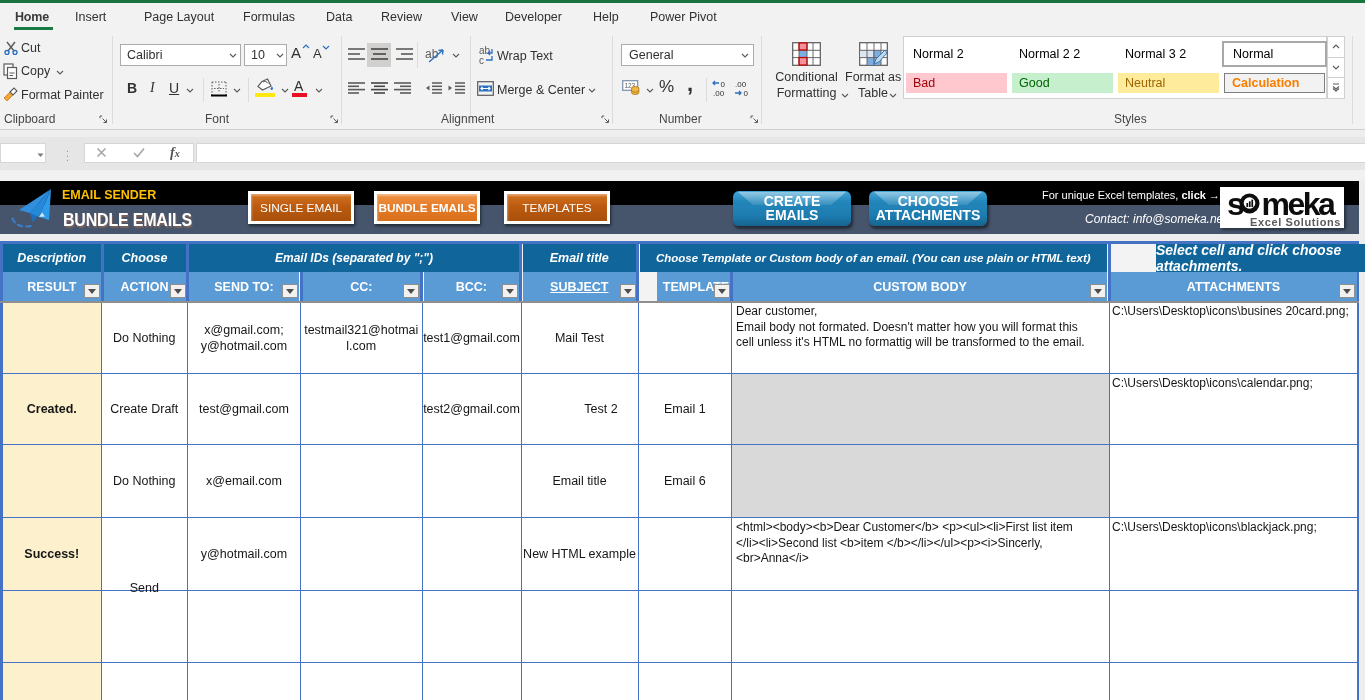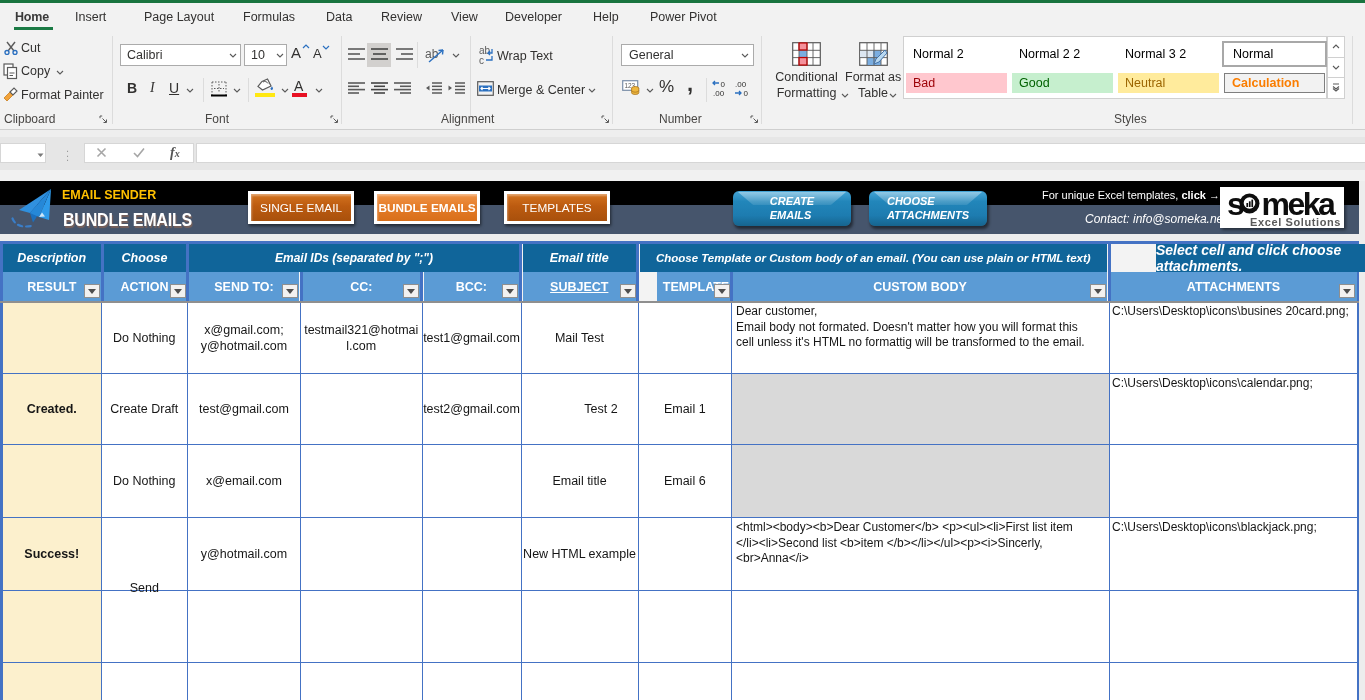--- a/index.html
+++ b/index.html
@@ -341,21 +341,21 @@
       <path d="M1 6 L4.5 9.5 L11 1.5" stroke="#a6a6a6" stroke-width="1.6" fill="none"></path>
     </svg>
   <div class="abs" style="left:170px;top:145px;width:16px;height:16px;font-family:'Liberation Serif',serif;font-style:italic;font-weight:bold;font-size:14px;color:#555;">f<span style="font-size:10px;">x</span></div>
   <div class="abs" style="left:196px;top:143px;width:1169px;height:20px;background:#fff;border:1px solid #d6d6d6;border-right:none;"></div>
 </div>
 <div class="abs" style="left:0;top:170px;width:1365px;height:11px;background:#f1f1f1;"></div>
 
 <div id="sheet">
   <style>
     .obtn { position:absolute; border-radius:0; border:3px solid #fff; box-shadow:1px 2px 3px rgba(0,0,0,0.55), inset 1px 2px 2px rgba(255,255,255,0.35); color:#fff; font-size:11.8px; white-space:nowrap; display:flex; align-items:center; justify-content:center; }
-    .bbtn { position:absolute; border-radius:6px; color:#fff; font-size:11px; font-weight:bold; display:flex; align-items:center; justify-content:center; line-height:13.5px; box-shadow:1.5px 2.5px 3px rgba(0,0,0,0.5); overflow:hidden;font-style:italic; }
+    .bbtn { position:absolute; border-radius:6px; color:#fff; font-size:14px; font-weight:bold; text-align:center; display:flex; align-items:center; justify-content:center; line-height:13.5px; box-shadow:1.5px 2.5px 3px rgba(0,0,0,0.5); overflow:hidden; }
     .bbtn::before { content:""; position:absolute; left:5px; right:5px; top:1px; height:13px; background:linear-gradient(180deg,rgba(255,255,255,0.42),rgba(255,255,255,0.10)); clip-path:polygon(0 0,100% 0,86% 100%,14% 100%); }
     .h1cell { position:absolute; top:243.5px; height:28.5px; background:#10659a; color:#fff; font-weight:bold; font-style:italic; font-size:12.5px; display:flex; align-items:center; justify-content:center; }
     .h2cell { position:absolute; top:272px; height:29px; background:#5b9bd5; color:#fff; font-weight:bold; font-size:12.5px; display:flex; align-items:center; justify-content:center; }
     .hvb { position:absolute; top:241px; width:3px; height:60px; background:#4472c4; }
     .vline { position:absolute; top:303px; width:1px; height:397px; background:#4472c4; }
     .hline { position:absolute; left:0px; width:1358.5px; height:1px; background:#4472c4; }
     .dd { position:absolute; top:283.5px; width:16px; height:14.5px; background:#f2f1f0; border:1px solid #8f8f8f; display:flex; align-items:center; justify-content:center; }
     .dd::after { content:""; width:0; height:0; border-left:4.5px solid transparent; border-right:4.5px solid transparent; border-top:5.5px solid #4d4d4d; margin-top:2px; }
     .cell { position:absolute; font-size:12.5px; color:#161616; display:flex; align-items:center; justify-content:center; text-align:center; line-height:16px; }
     .lcell { position:absolute; font-size:12px; color:#161616; text-align:left; line-height:15.5px; word-break:break-all; }

